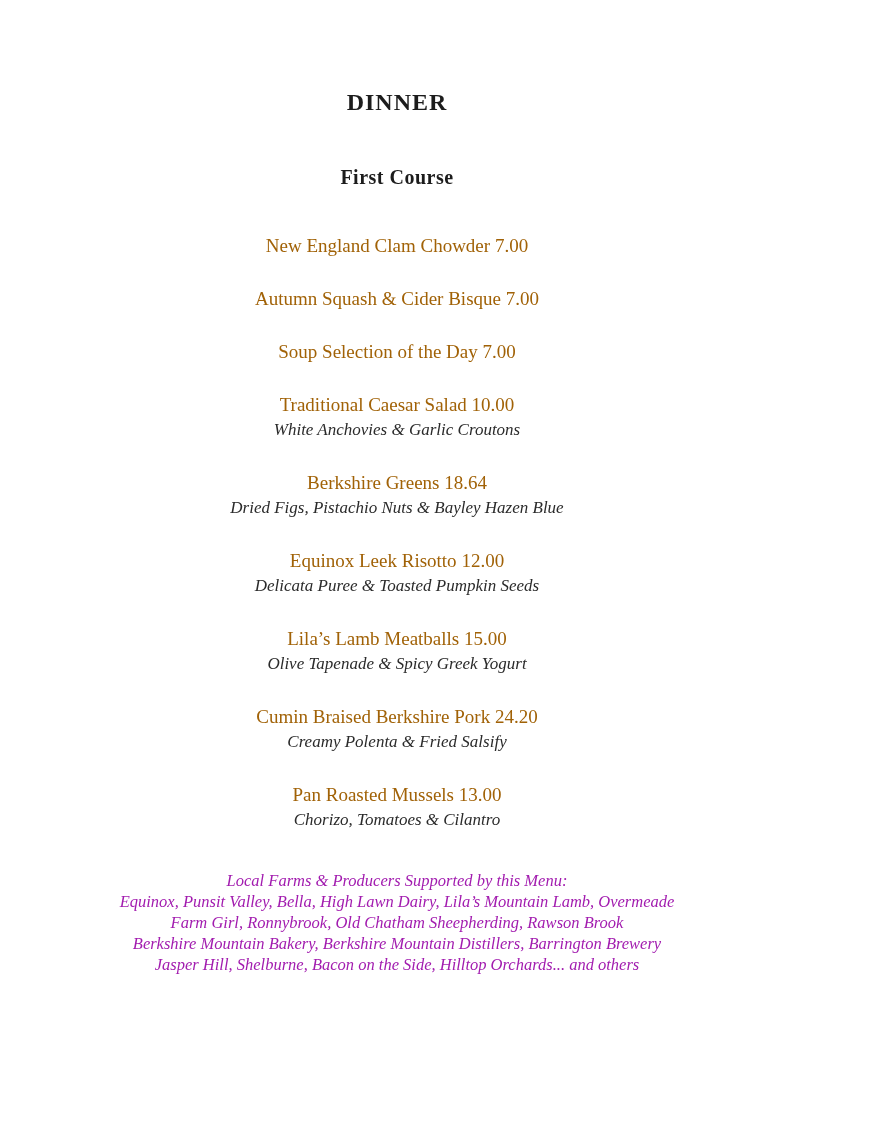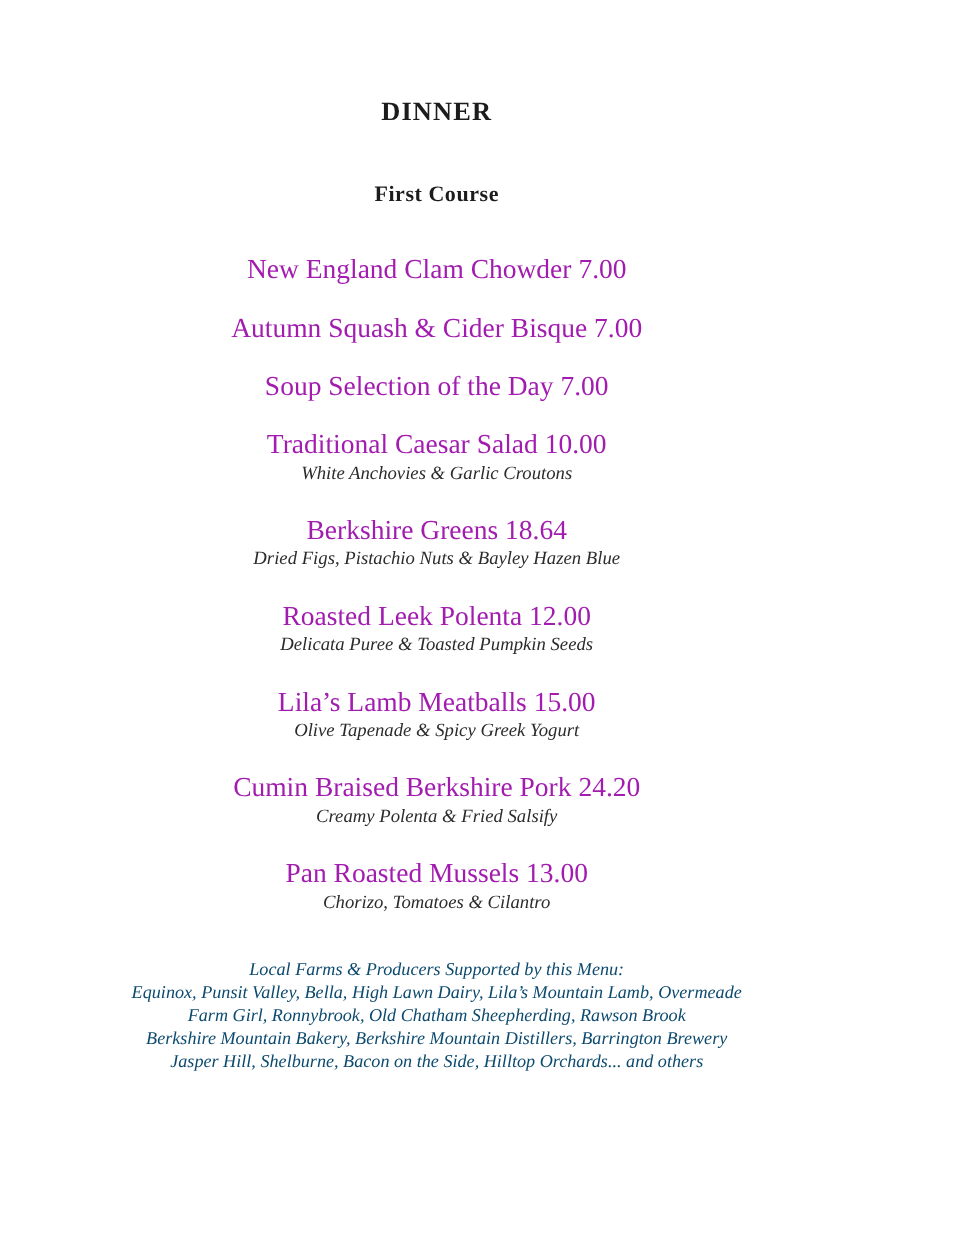--- a/index.html
+++ b/index.html
@@ -33,36 +33,36 @@
     margin: 0 0 44px 0;
   }
   .menu-list {
     margin: 0;
     padding: 0;
   }
   .menu-item {
     margin: 0 0 28px 0;
   }
   .item-name-line {
-    font-size: 25px;
+    font-size: 19px;
     line-height: 25px;
-    color: #a21caf;
+    color: #a16207;
   }
   .item-desc {
     font-style: italic;
     font-size: 17px;
     line-height: 25px;
     color: #2b2b2b;
   }
   .menu-footer {
     margin-top: 38px;
     font-style: italic;
     font-size: 16.5px;
     line-height: 21px;
-    color: #0c4a6e;
+    color: #a21caf;
   }
 </style>
 </head>
 <body>
 
 <div class="page">
 
   <h1 class="menu-title">DINNER</h1>
 
   <h2 class="course-heading">First Course</h2>
@@ -101,21 +101,21 @@
     <div class="menu-item">
       <div class="item-name-line">
         <span>Berkshire Greens</span>
         <span>18.64</span>
       </div>
       <div class="item-desc">Dried Figs, Pistachio Nuts &amp; Bayley Hazen Blue</div>
     </div>
 
     <div class="menu-item">
       <div class="item-name-line">
-        <span>Roasted Leek Polenta</span>
+        <span>Equinox Leek Risotto</span>
         <span>12.00</span>
       </div>
       <div class="item-desc">Delicata Puree &amp; Toasted Pumpkin Seeds</div>
     </div>
 
     <div class="menu-item">
       <div class="item-name-line">
         <span>Lila’s Lamb Meatballs</span>
         <span>15.00</span>
       </div>

